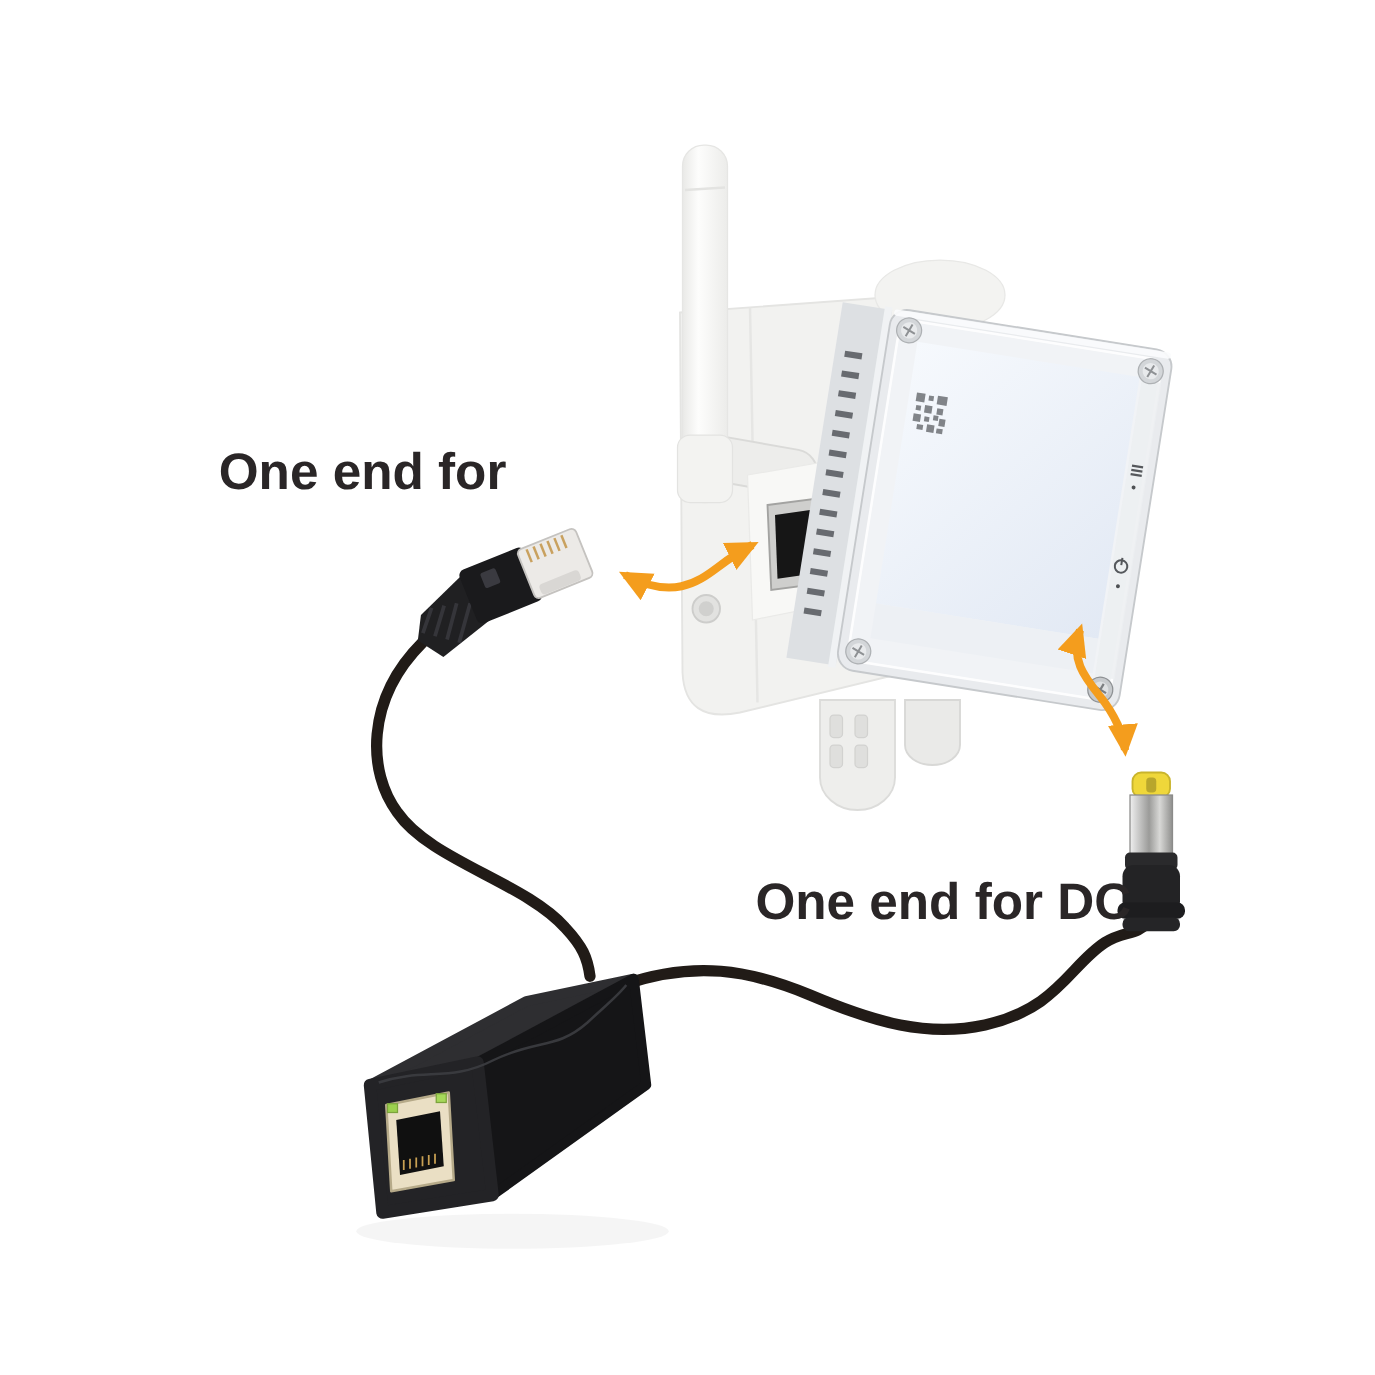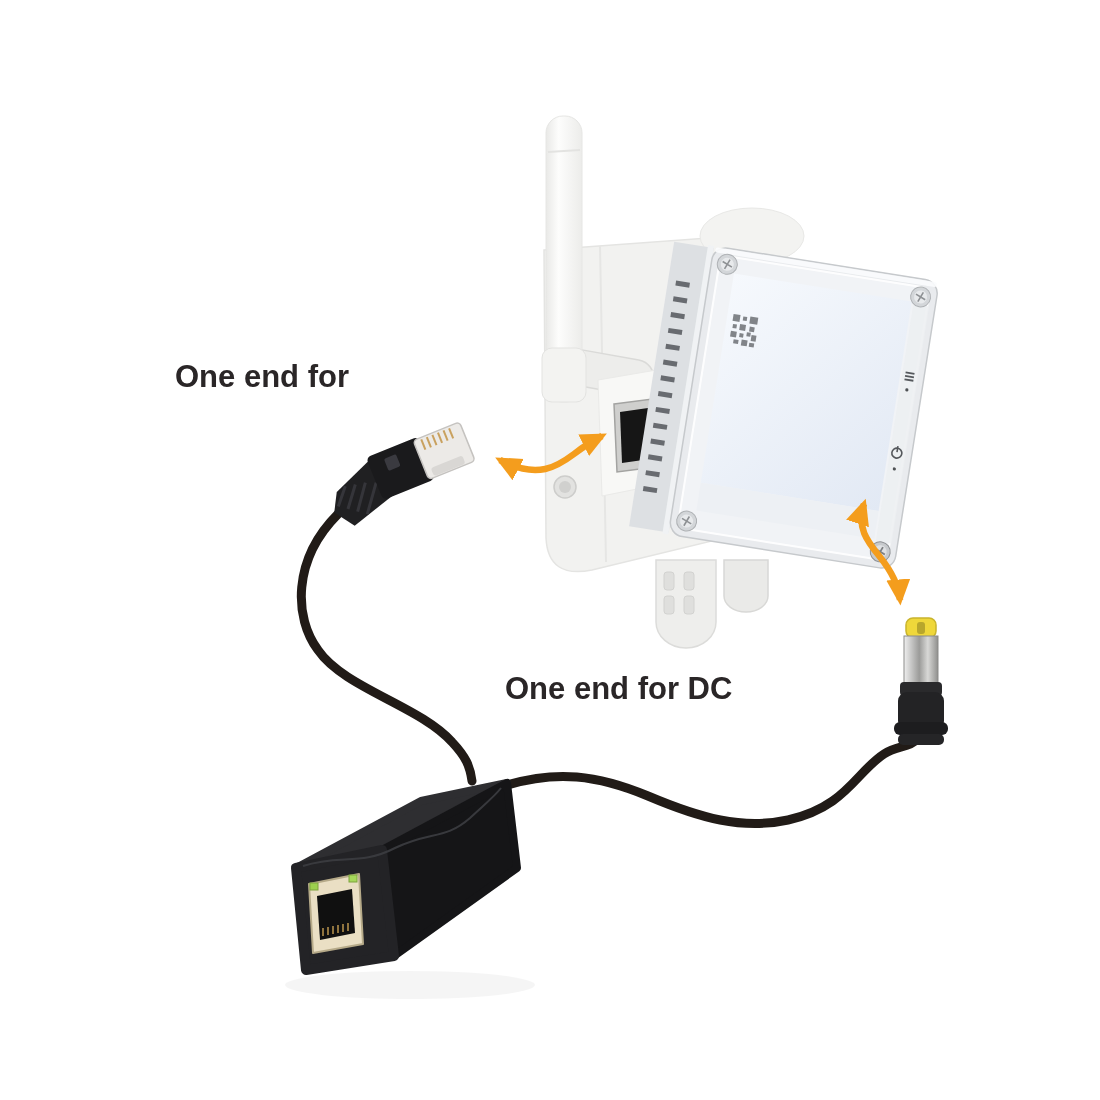--- a/index.html
+++ b/index.html
@@ -1,22 +1,22 @@
 <!DOCTYPE html>
 <html><head>
 <meta charset="utf-8">
 <style>
   html,body{margin:0;padding:0;background:#ffffff;}
   .stage{position:relative;width:1100px;height:1100px;background:#ffffff;overflow:hidden;
          font-family:"Liberation Sans",sans-serif;}
   .stage svg{position:absolute;left:0;top:0;}
-  .label{position:absolute;font-weight:700;color:#2a2627;font-size:31px;line-height:38px;
+  .label{position:absolute;font-weight:700;color:#2a2627;font-size:41px;line-height:38px;
          letter-spacing:0px;white-space:nowrap;}
   .label-net{left:175px;top:358px;text-align:left;}
-  .label-pwr{left:505px;top:670px;width:400px;text-align:left;}
+  .label-pwr{left:505px;top:702px;width:400px;text-align:right;}
 </style>
 </head>
 <body>
 
 <div class="stage">
 
 <svg width="1100" height="1100" viewBox="0 0 1100 1100">
   <defs>
     <linearGradient id="scr" x1="0" y1="0" x2="1" y2="1">
       <stop offset="0" stop-color="#f6f9fd"></stop>

